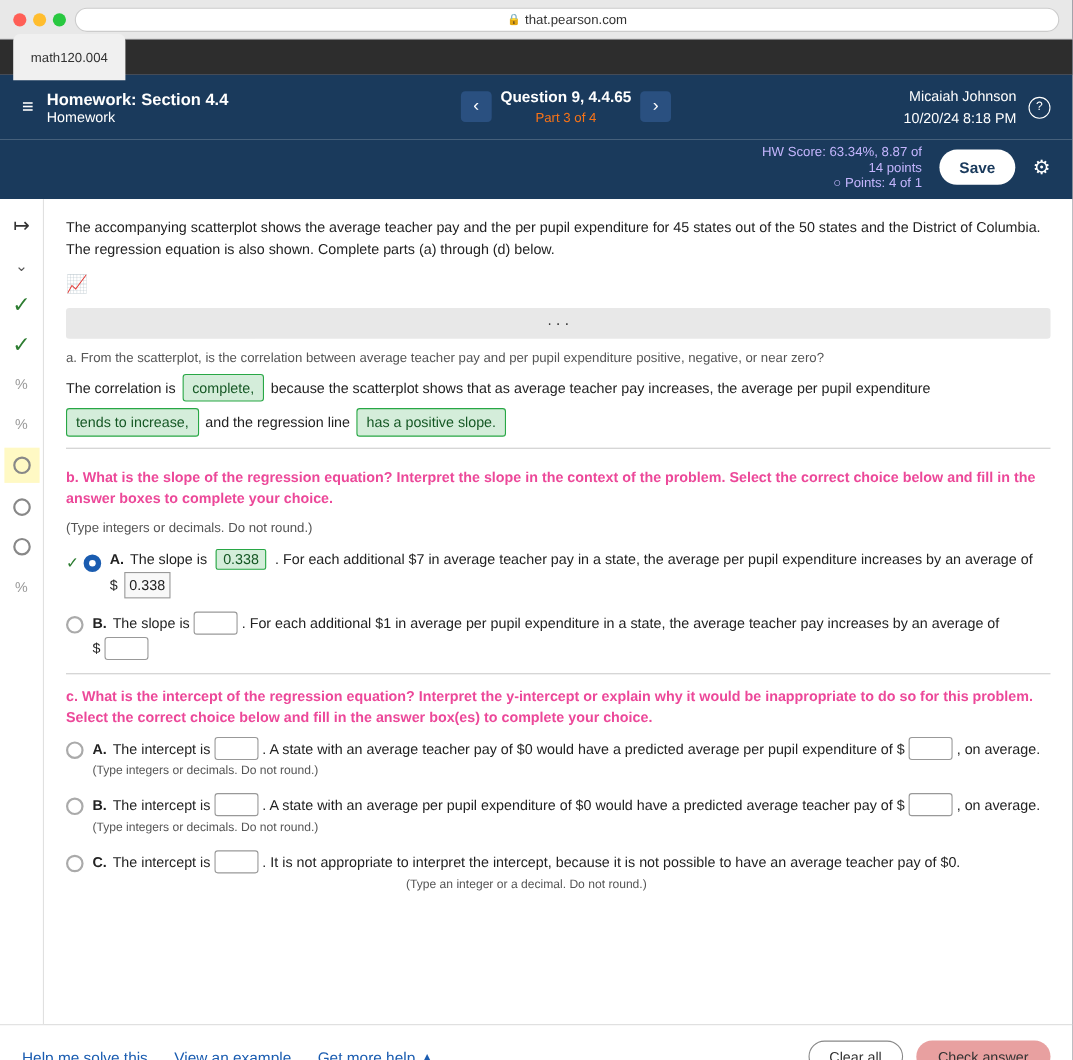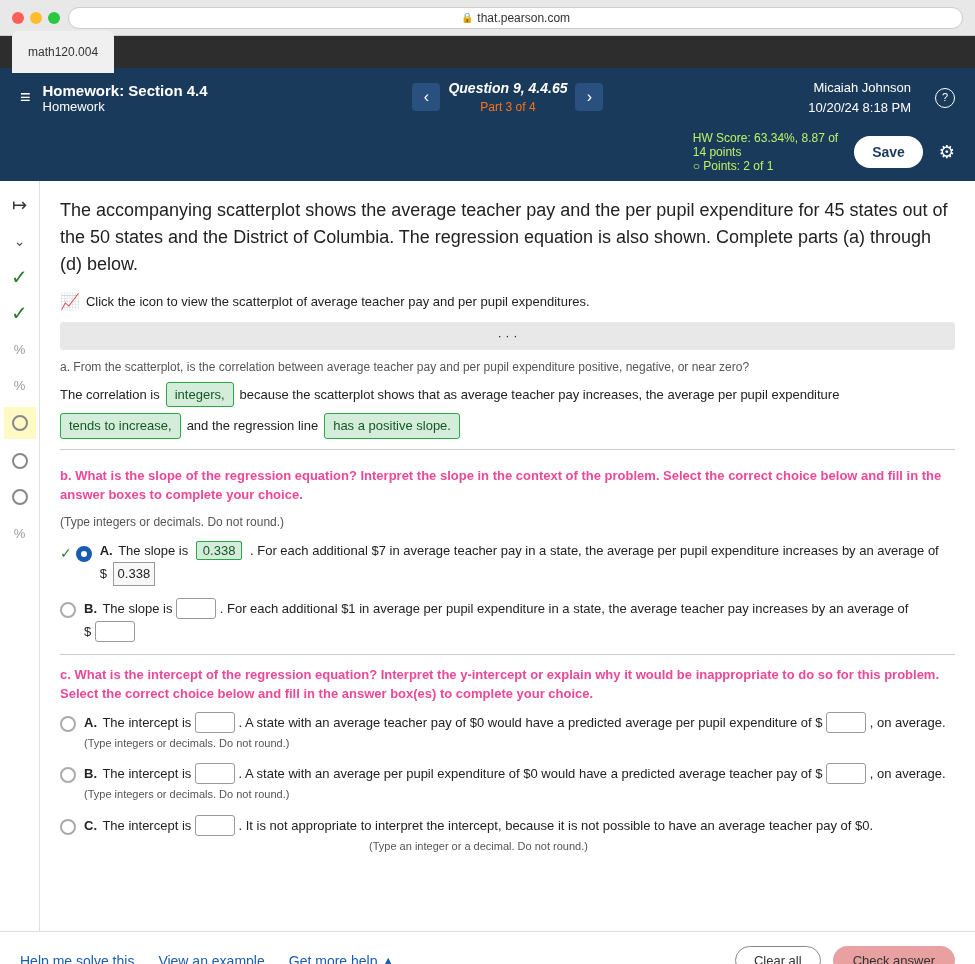--- a/index.html
+++ b/index.html
@@ -80,21 +80,21 @@
       height: 28px;
       border-radius: 4px;
       font-size: 16px;
       cursor: pointer;
       display: flex;
       align-items: center;
       justify-content: center;
     }
     .question-info { font-size: 14px; line-height: 1.4; }
     .question-info .part { font-size: 12px; color: #f97316; }
-    .header-right { display: flex; align-items: center; gap: 24px; font-size: 12px; line-height: 1.5; }
+    .header-right { display: flex; align-items: center; gap: 11px; font-size: 12px; line-height: 1.5; }
     .save-btn {
       background: white;
       color: #1a3a5c;
       border: none;
       padding: 8px 18px;
       border-radius: 20px;
       font-weight: bold;
       font-size: 14px;
       cursor: pointer;
     }
@@ -135,21 +135,21 @@
     .question-content {
       flex: 1;
       padding: 16px 20px;
       font-size: 13px;
       line-height: 1.5;
       color: #222;
     }
 
     .question-description {
       margin-bottom: 12px;
-      font-size: 18px;
+      font-size: 13px;
     }
 
     .click-icon-line {
       display: flex;
       align-items: center;
       gap: 6px;
       font-size: 13px;
       color: #222;
     }
     .chart-icon { color: #1a5cb0; font-size: 16px; }
@@ -328,39 +328,39 @@
     <div class="header-left">
       <span class="hamburger">≡</span>
       <div>
         <div style="font-weight:bold;font-size:15px;">Homework: Section 4.4</div>
         <div style="font-size:13px;">Homework</div>
       </div>
     </div>
     <div class="header-center">
       <button class="nav-arrow">‹</button>
       <div class="question-info">
-        <div style="font-weight:bold;font-style:italic;">Question 9, 4.4.65</div>
+        <div style="font-weight:bold;">Question 9, 4.4.65</div>
         <div class="part">Part 3 of 4</div>
       </div>
       <button class="nav-arrow">›</button>
     </div>
     <div class="header-right">
       <div style="text-align:right;font-size:13px;">
         <div>Micaiah Johnson</div>
         <div>10/20/24 8:18 PM</div>
       </div>
       <span style="border:1px solid white;border-radius:50%;width:20px;height:20px;display:flex;align-items:center;justify-content:center;font-size:11px;cursor:pointer;">?</span>
     </div>
   </div>
 
   <div style="background:#1a3a5c;padding:4px 20px 8px;display:flex;justify-content:flex-end;align-items:center;gap:16px;">
-    <div style="color:#bef264;font-size:12px;text-align:left;">
+    <div style="color:#c4b5fd;font-size:12px;text-align:right;">
       <div>HW Score: 63.34%, 8.87 of</div>
       <div>14 points</div>
-      <div>○ Points: 2 of 1</div>
+      <div>○ Points: 4 of 1</div>
     </div>
     <button class="save-btn">Save</button>
     <span class="settings-icon" style="color:white;">⚙</span>
   </div>
 
   <div class="content-area">
 
     <div class="sidebar">
       <div class="status-icon">
         <span style="color:#333;font-size:18px;">↦</span>
@@ -390,32 +390,31 @@
       </div>
     </div>
 
     <div class="question-content">
 
       <div class="question-description">
         <p>The accompanying scatterplot shows the average teacher pay and the per pupil expenditure for 45 states out of the 50 states and the District of Columbia. The regression equation is also shown. Complete parts (a) through (d) below.</p>
       </div>
       <div class="click-icon-line">
         <span class="chart-icon">📈</span>
-        <span>Click the icon to view the scatterplot of average teacher pay and per pupil expenditures.</span>
       </div>
 
       <div style="text-align:center;margin:8px 0;background:#e8e8e8;padding:4px;border-radius:3px;">
         <span>· · ·</span>
       </div>
 
       <div>
         <p style="font-size:12px;color:#555;margin-bottom:6px;">a. From the scatterplot, is the correlation between average teacher pay and per pupil expenditure positive, negative, or near zero?</p>
         <div class="answer-row">
           <span>The correlation is</span>
-          <span class="highlight-box">integers,</span>
+          <span class="highlight-box">complete,</span>
           <span>because the scatterplot shows that as average teacher pay increases, the average per pupil expenditure</span>
         </div>
         <div class="answer-row">
           <span class="highlight-box">tends to increase,</span>
           <span>and the regression line</span>
           <span class="highlight-box">has a positive slope.</span>
         </div>
       </div>
 
       <hr class="section-divider">

